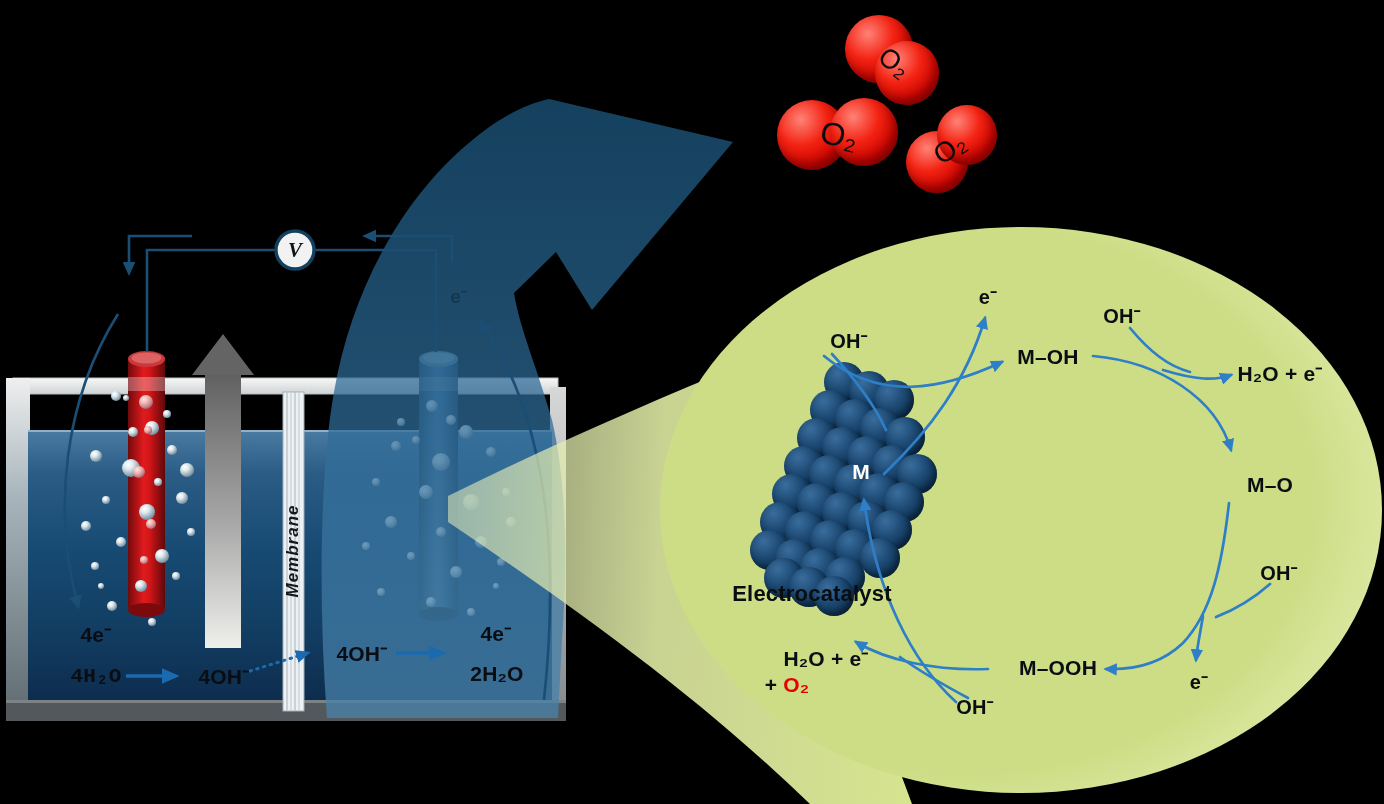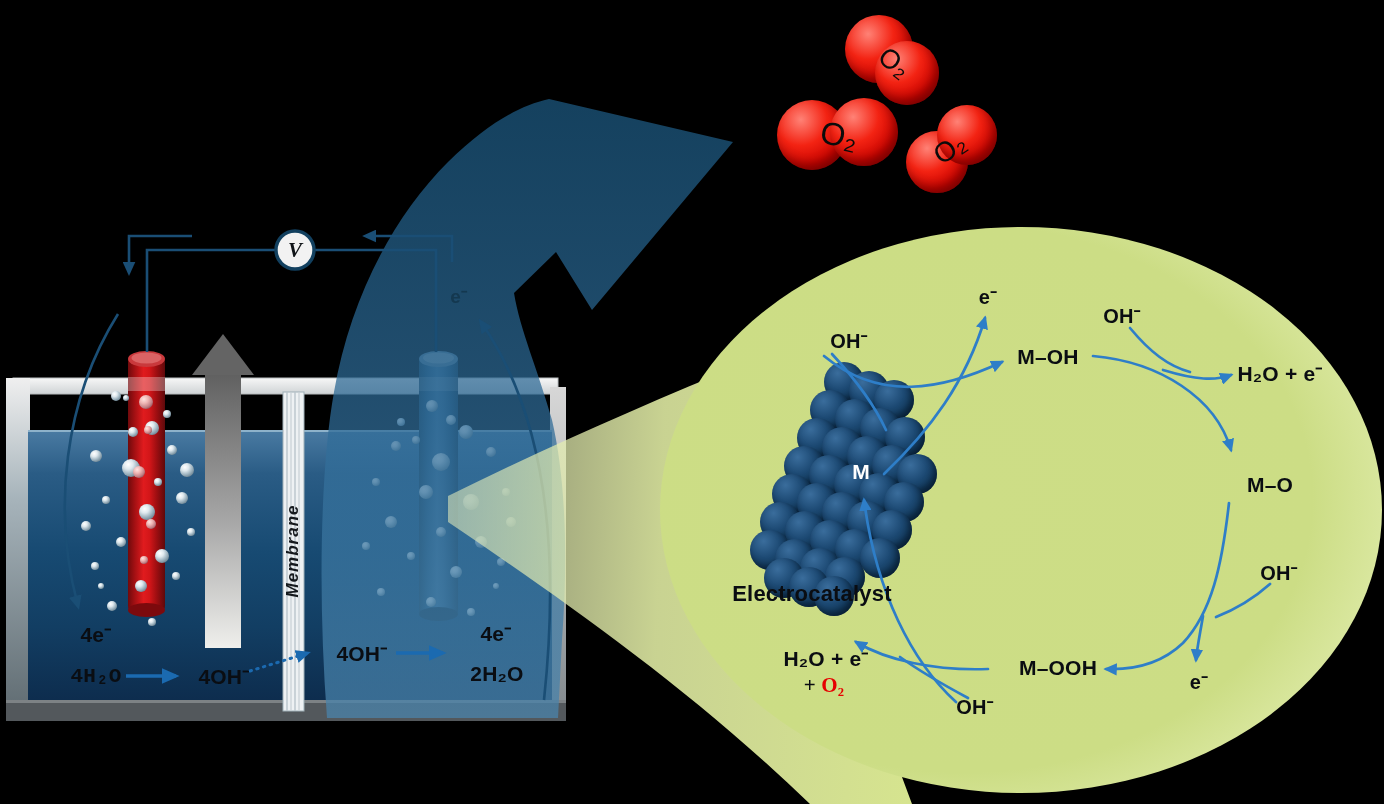--- a/index.html
+++ b/index.html
@@ -320,21 +320,21 @@
   <div class="lbl small" style="left:988px;top:296px;">e⁻</div>
   <div class="lbl" style="left:1048px;top:357px;">M–OH</div>
   <div class="lbl small" style="left:1122px;top:315px;">OH⁻</div>
   <div class="lbl" style="left:1280px;top:373px;">H₂O + e⁻</div>
   <div class="lbl" style="left:1234px;top:485px;margin-left:36px;">M–O</div>
   <div class="lbl small" style="left:1279px;top:572px;">OH⁻</div>
   <div class="lbl small" style="left:1199px;top:681px;">e⁻</div>
   <div class="lbl" style="left:1042px;top:668px;margin-left:16px;">M–OOH</div>
   <div class="lbl small" style="left:975px;top:706px;">OH⁻</div>
   <div class="lbl" style="left:826px;top:658px;">H₂O + e⁻</div>
-  <div class="lbl plus-o2" style="left:824px;top:685px;font-family:Liberation Serif, serif;">
+  <div class="lbl plus-o2" style="left:787px;top:685px;">
     <span>+</span>
     <span class="o2red">O₂</span>
   </div>
   <div class="lbl" style="left:812px;top:594px;font-size:22px;">Electrocatalyst</div>
   <div class="lbl white" style="left:861px;top:472px;">M</div>
 
   <div class="mol">
     <div class="sph" style="left:845px;top:15px;width:68px;height:68px;"></div>
     <div class="sph" style="left:875px;top:41px;width:64px;height:64px;"></div>
     <div class="mol-label" style="left:894px;top:63px;font-size:27px;transform:translate(-50%,-50%) rotate(38deg);">O₂</div>

